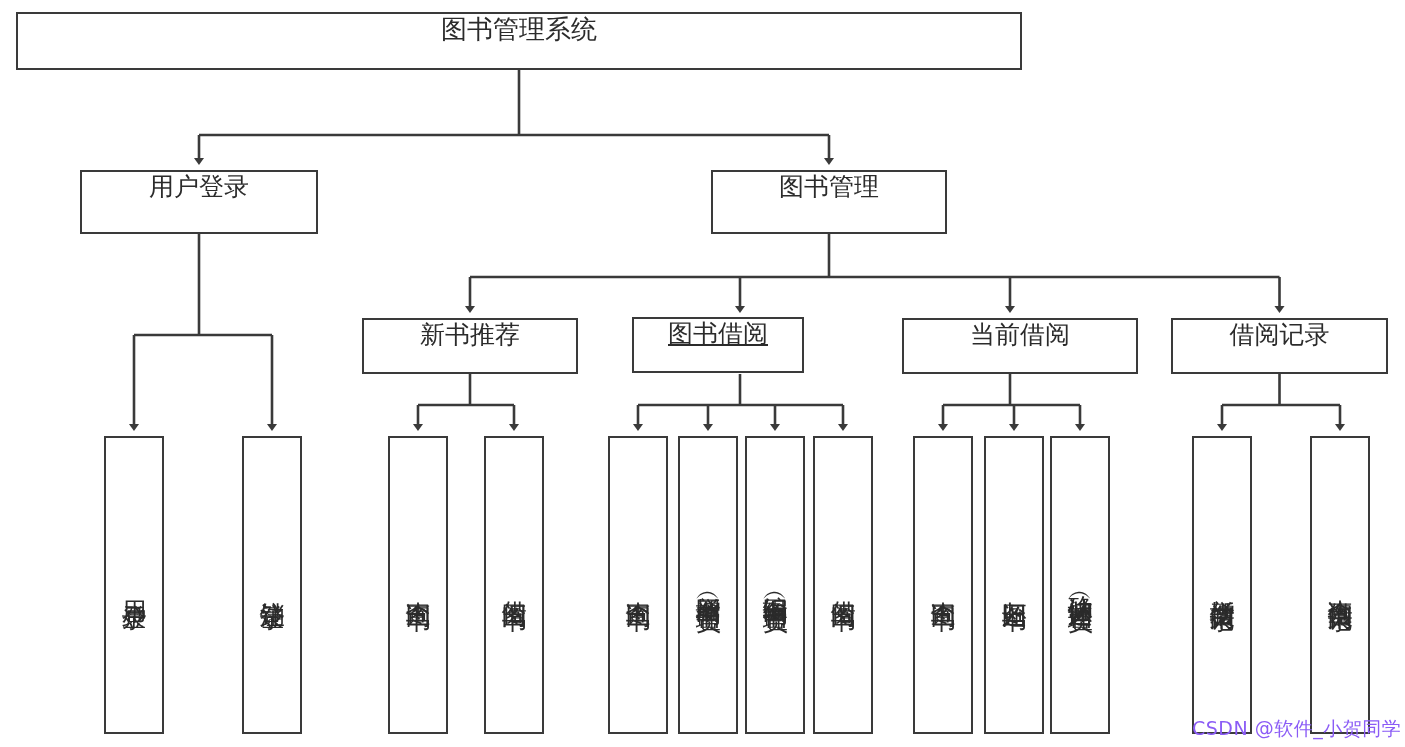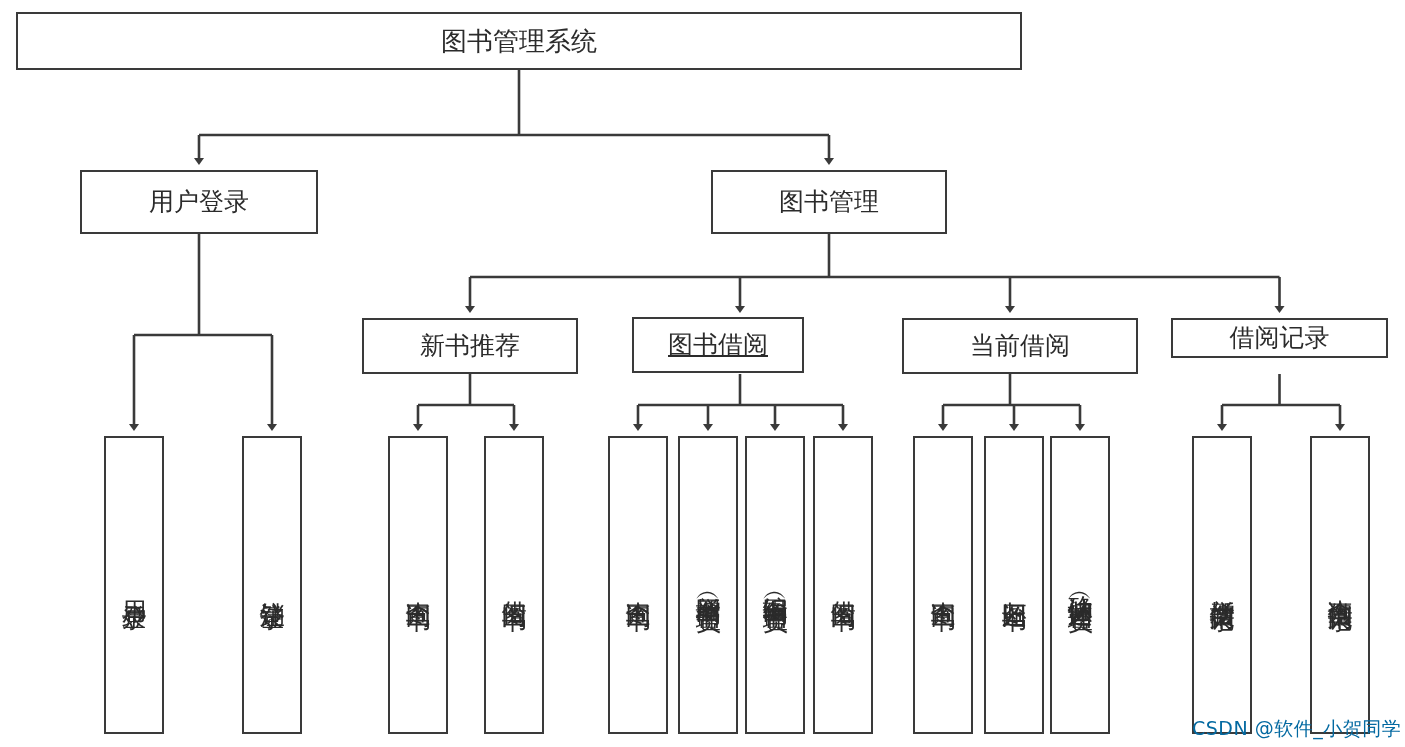--- a/index.html
+++ b/index.html
@@ -25,21 +25,21 @@
     width: 1405px;
     height: 747px;
     pointer-events: none;
   }
   .node {
     position: absolute;
     box-sizing: border-box;
     border: 2.5px solid #3a3a3a;
     background: #ffffff;
     display: flex;
-    align-items: center;
+    align-items: flex-start;
     justify-content: center;
     color: #2b2b2b;
     text-align: center;
     line-height: 1.18;
   }
   .node.horizontal {
     font-size: 25px;
   }
   .node.root {
     font-size: 26px;
@@ -128,21 +128,21 @@
 
   <div class="node horizontal" style="left: 711px; top: 170px; width: 236px; height: 64px;">
     <span>图书管理</span>
   </div>
   <div class="node horizontal" style="left: 632px; top: 317px; width: 172px; height: 56px; text-decoration: underline;">
     <span>图书借阅</span>
   </div>
   <div class="node horizontal" style="left: 902px; top: 318px; width: 236px; height: 56px;">
     <span>当前借阅</span>
   </div>
-  <div class="node horizontal" style="left: 1171px; top: 318px; width: 217px; height: 40px;">
+  <div class="node horizontal" style="left: 1171px; top: 318px; width: 217px; height: 56px;">
     <span>借阅记录</span>
   </div>
 
   <div class="node vertical" style="left: 104px; top: 436px; width: 60px; height: 298px;">
     <span class="vlabel">用户登录</span>
   </div>
   <div class="node vertical" style="left: 242px; top: 436px; width: 60px; height: 298px;">
     <span class="vlabel">注销登录</span>
   </div>
   <div class="node vertical" style="left: 388px; top: 436px; width: 60px; height: 298px;">
@@ -172,15 +172,15 @@
   <div class="node vertical" style="left: 1050px; top: 436px; width: 60px; height: 298px;">
     <span class="vlabel">确认归还（管理员）</span>
   </div>
   <div class="node vertical" style="left: 1192px; top: 436px; width: 60px; height: 298px;">
     <span class="vlabel">新增借阅记录</span>
   </div>
   <div class="node vertical" style="left: 1310px; top: 436px; width: 60px; height: 298px;">
     <span class="vlabel">查询借阅记录</span>
   </div>
 
-  <div class="watermark" style="left: 1192px; top: 716px; color: #0369a1;">CSDN @软件_小贺同学</div>
+  <div class="watermark" style="left: 1192px; top: 716px; color: #8b5cf6;">CSDN @软件_小贺同学</div>
 
 </div>
 
 </body></html>

